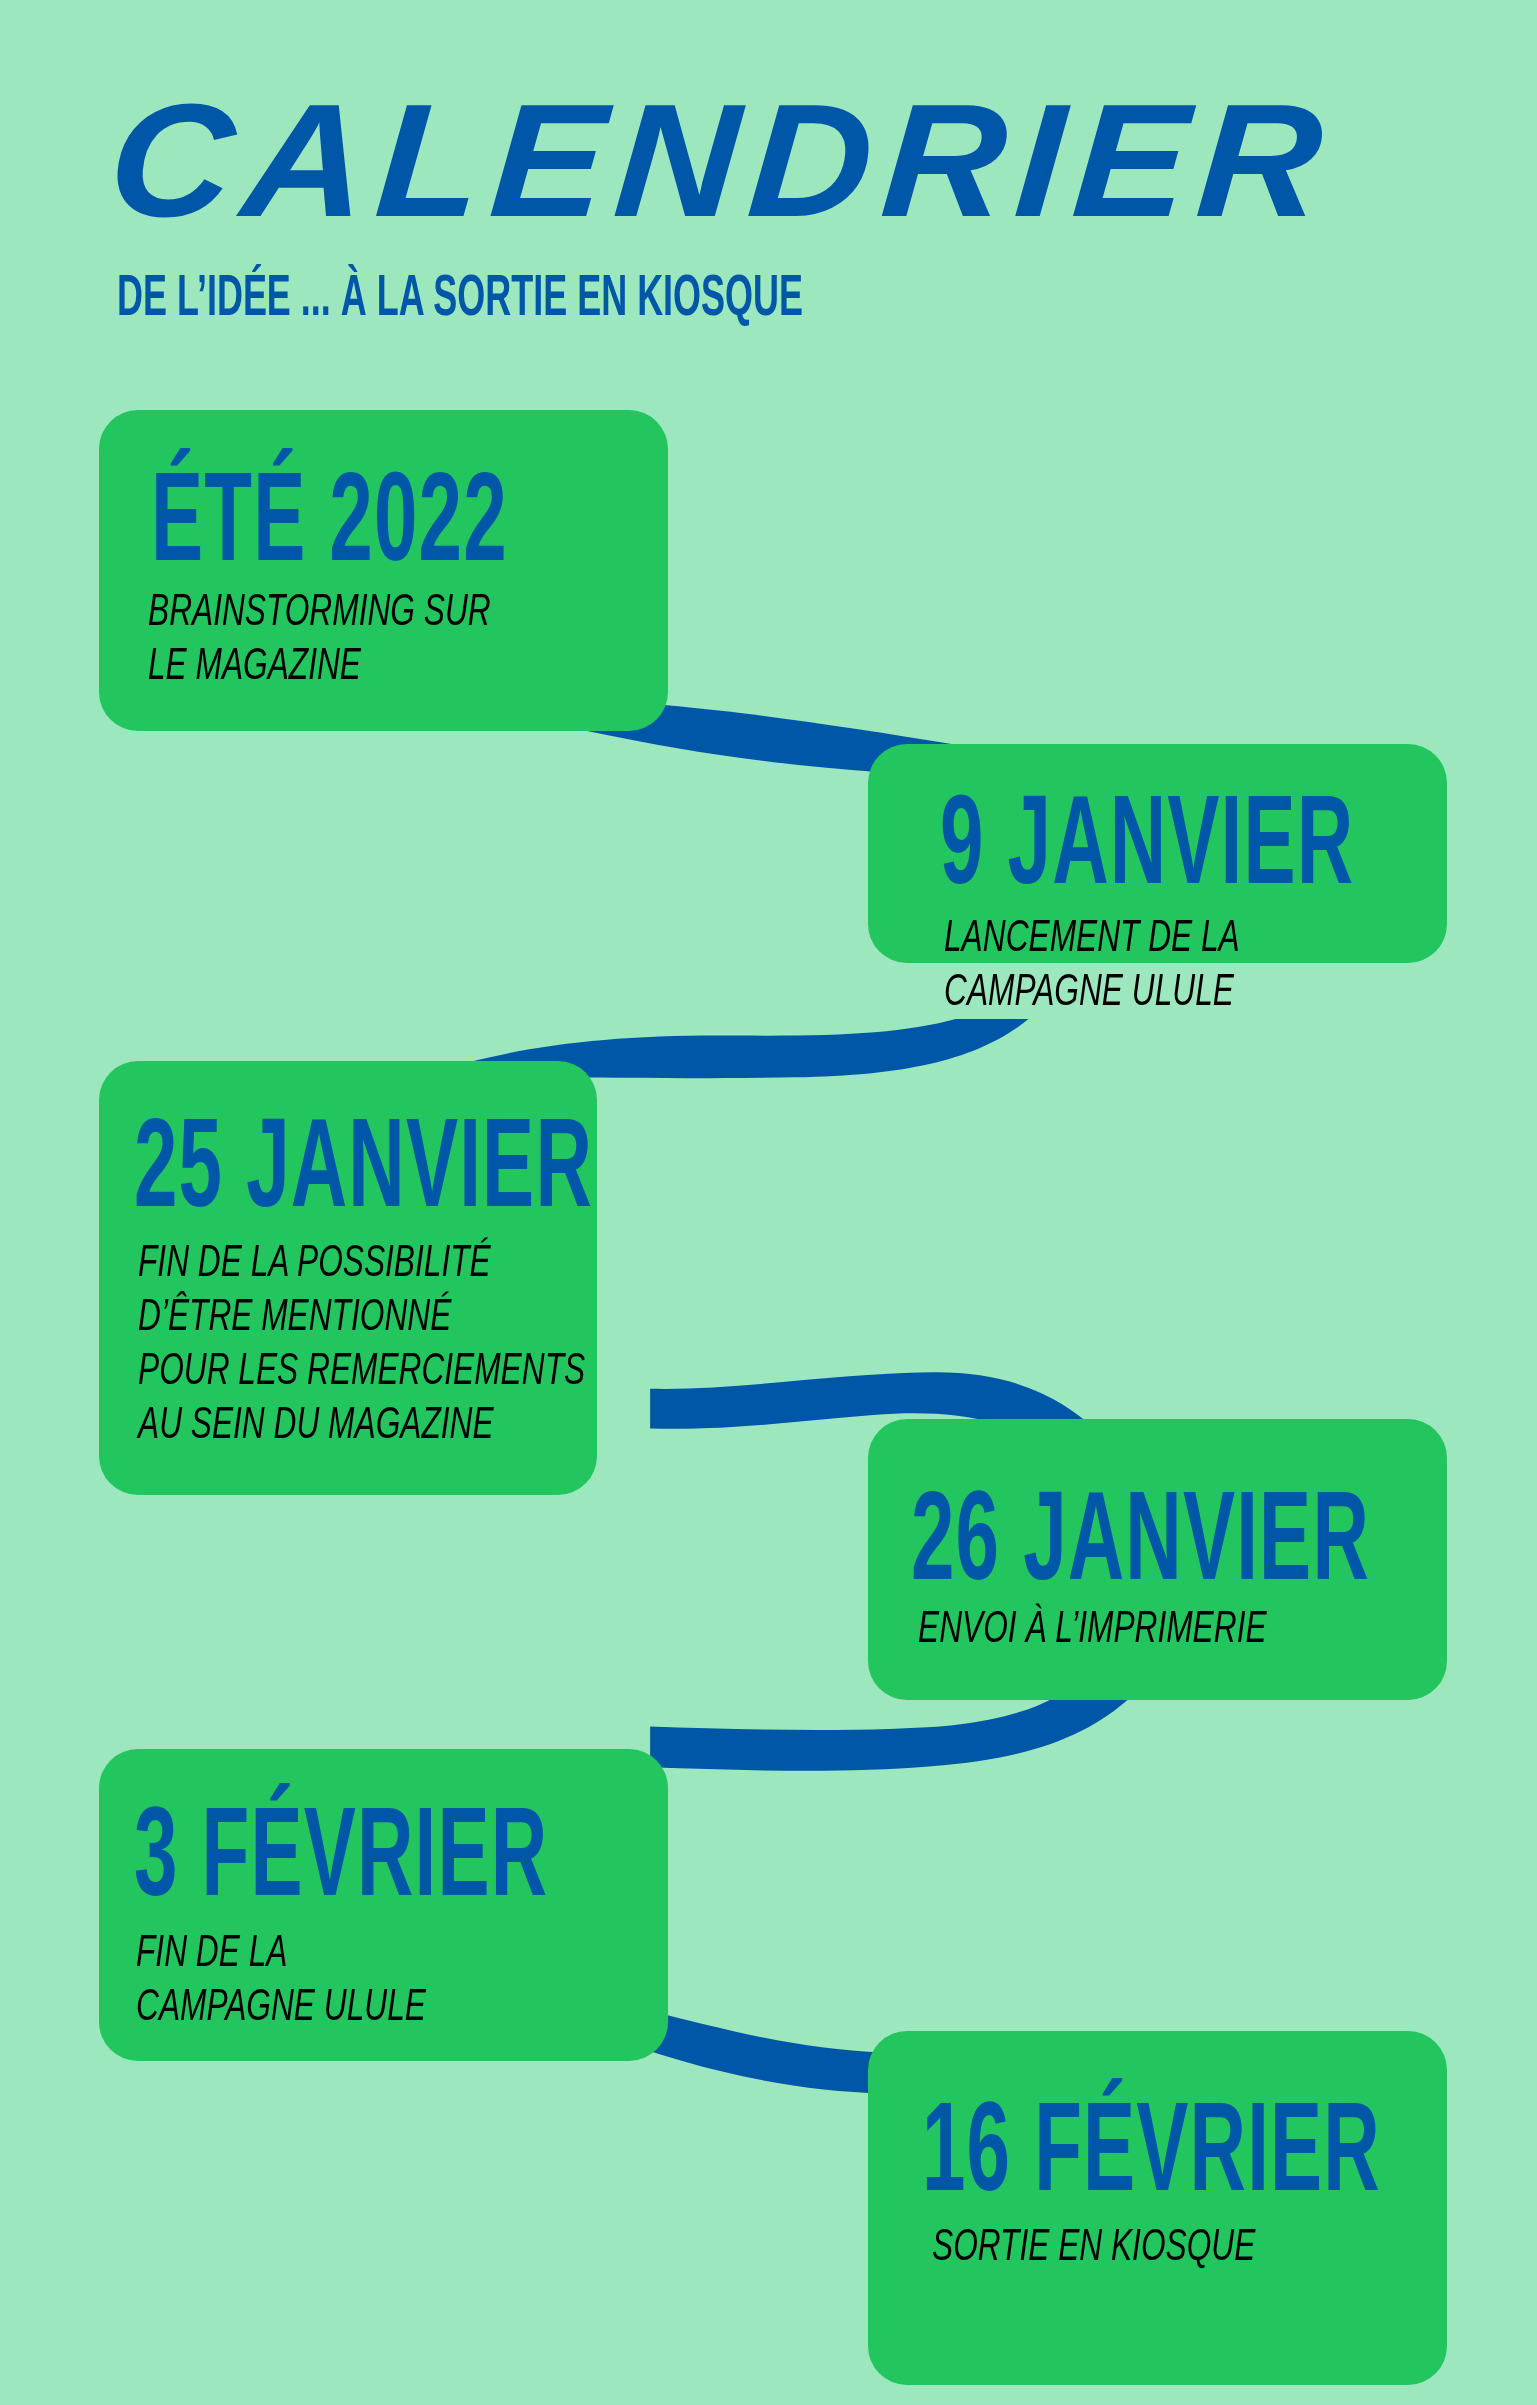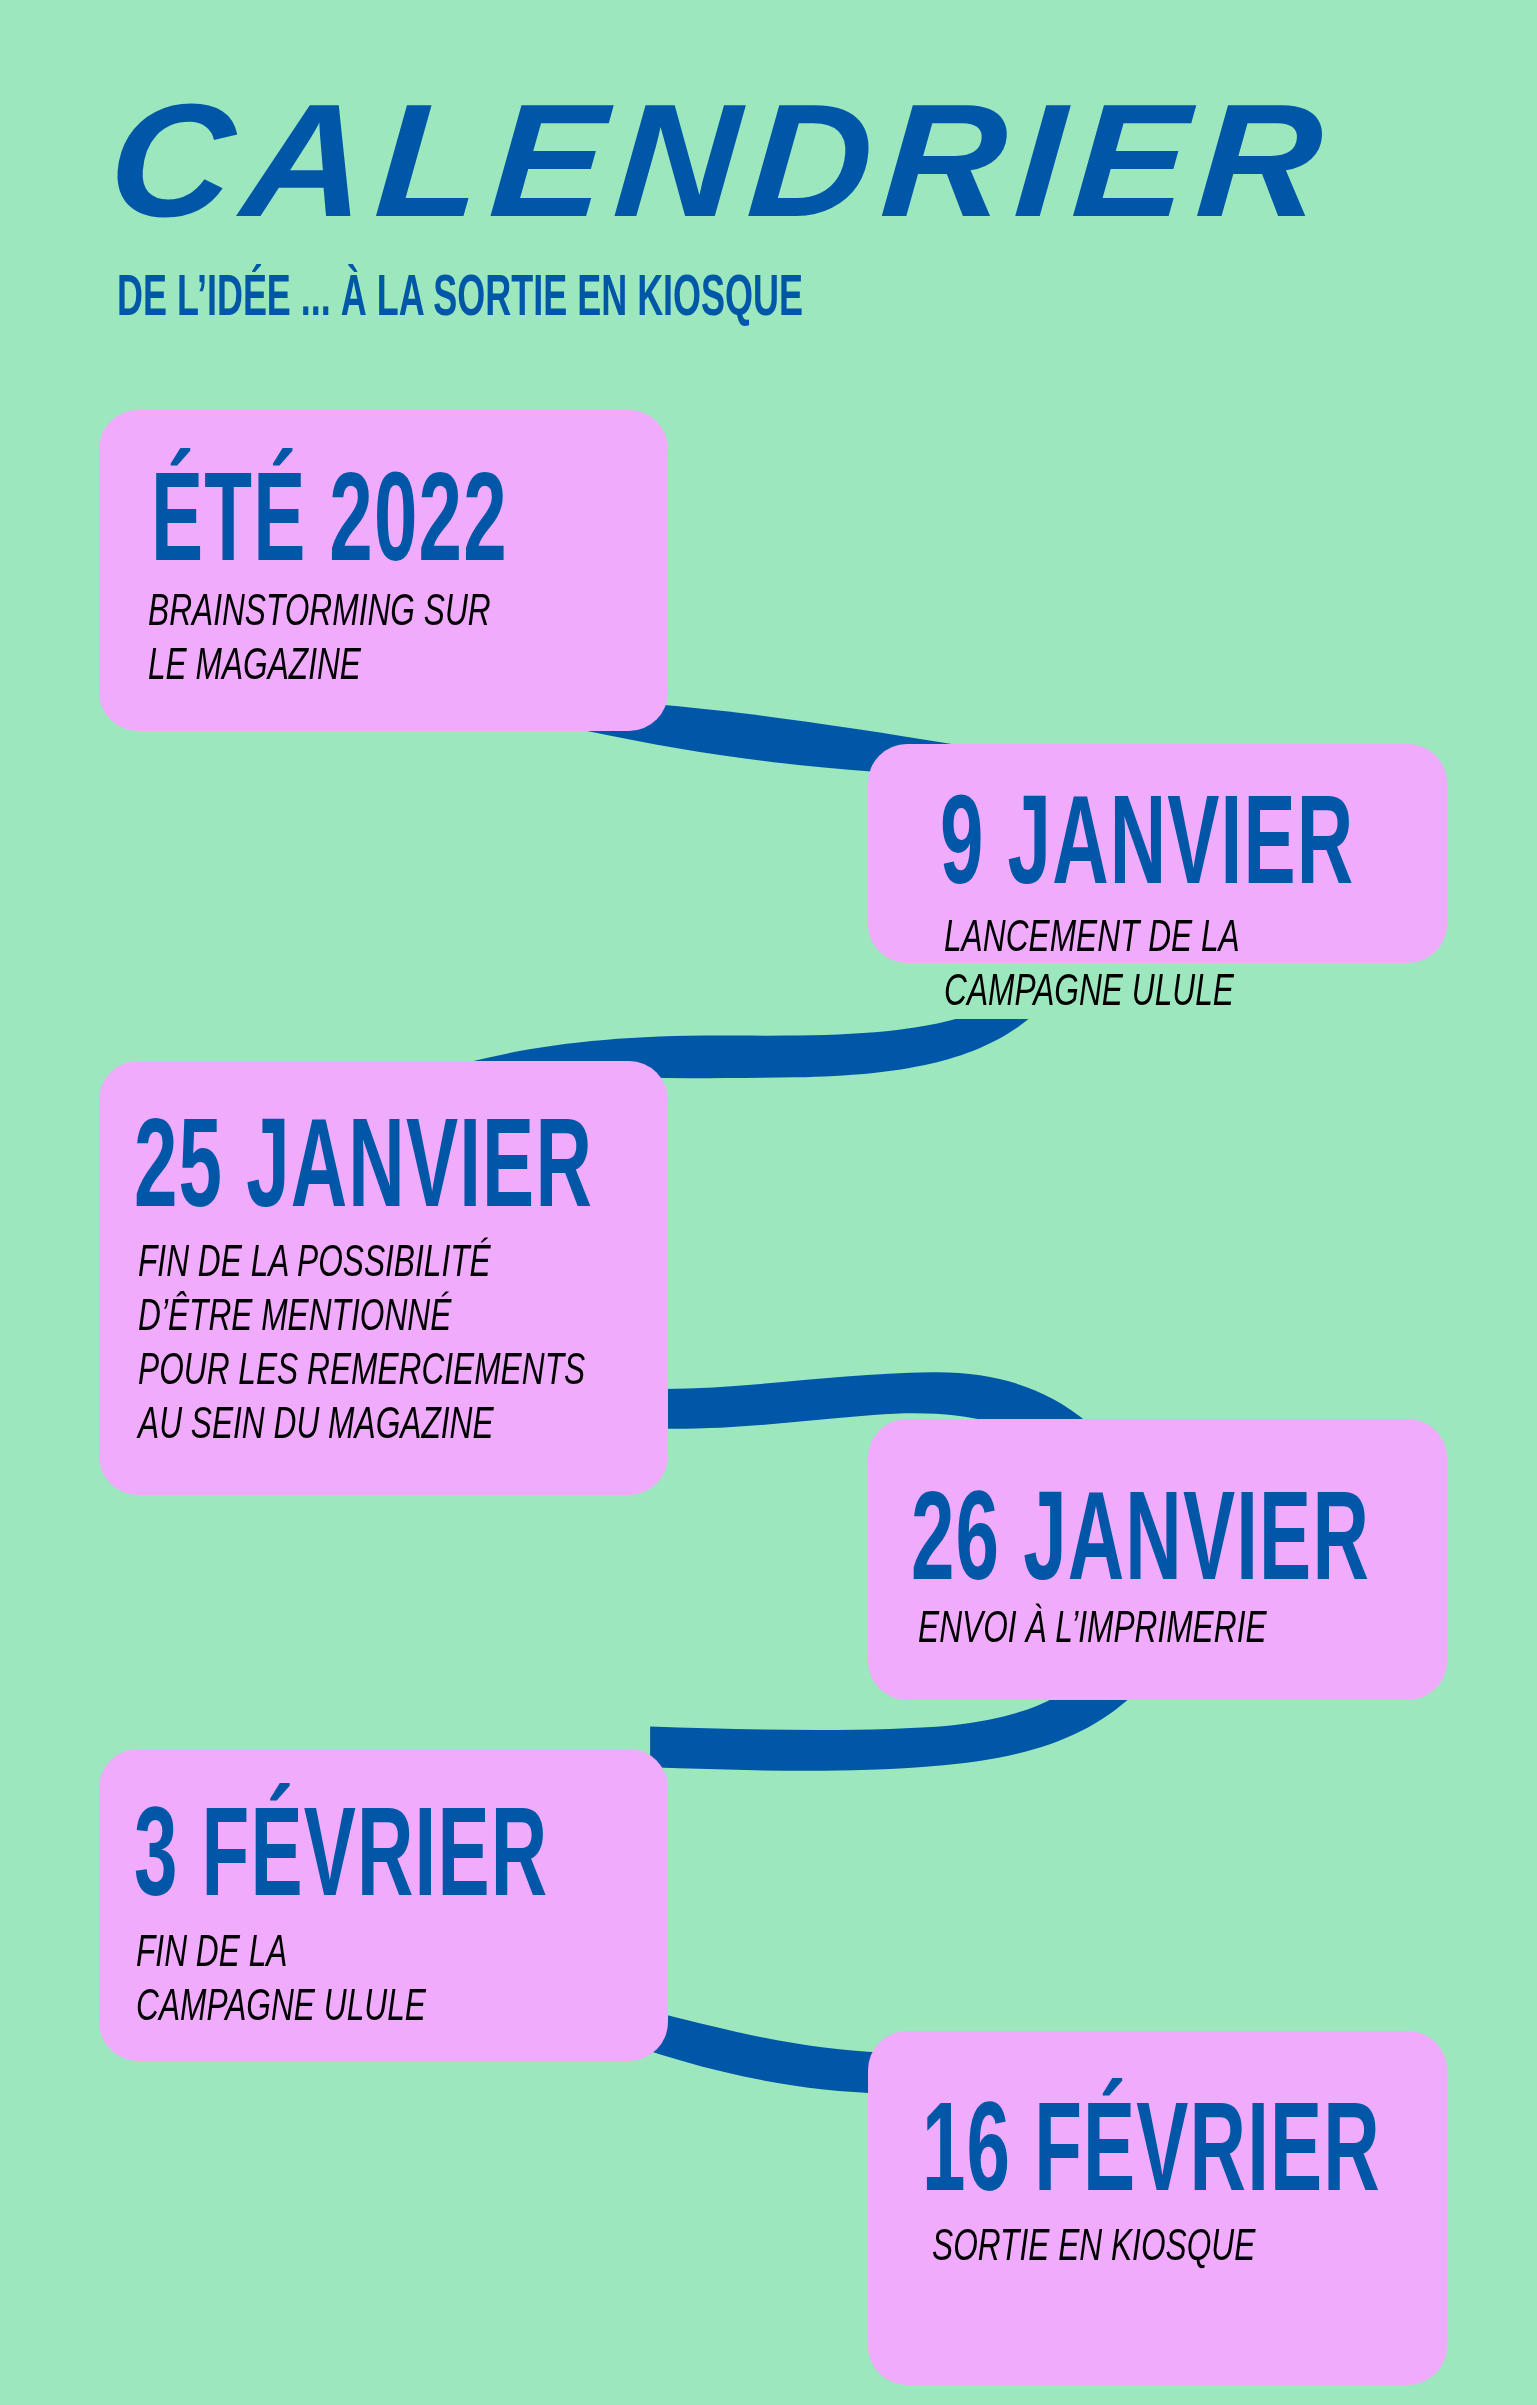--- a/index.html
+++ b/index.html
@@ -49,21 +49,21 @@
       font-size: 58px;
       line-height: 58px;
       color: #0057A8;
       white-space: nowrap;
       transform-origin: 0 0;
       transform: scaleX(0.62);
       z-index: 2;
     }
     .card {
       position: absolute;
-      background: #f0abfc;
+      background: #22c55e;
       border-radius: 39px;
       z-index: 3;
     }
     .card-date {
       position: absolute;
       margin: 0;
       font-family: "Liberation Sans", sans-serif;
       font-weight: 700;
       font-size: 126px;
       line-height: 126px;
@@ -118,21 +118,21 @@
 </div>
 
 <div class="card" style="left:868px; top:744px; width:579px; height:219px;">
   <div class="card-date" style="left:72px; top:33px;">9 JANVIER</div>
   <div class="card-desc" style="left:76px; top:165px;">
     <span>LANCEMENT DE LA</span>
     <span>CAMPAGNE ULULE</span>
   </div>
 </div>
 
-<div class="card" style="left:99px; top:1061px; width:569px; height:434px;">
+<div class="card" style="left:99px; top:1061px; width:498px; height:434px;">
   <div class="card-date" style="left:35px; top:39px;">25 JANVIER</div>
   <div class="card-desc" style="left:39px; top:173px;">
     <span>FIN DE LA POSSIBILITÉ</span>
     <span>D’ÊTRE MENTIONNÉ</span>
     <span>POUR LES REMERCIEMENTS</span>
     <span>AU SEIN DU MAGAZINE</span>
   </div>
 </div>
 
 <div class="card" style="left:868px; top:1419px; width:579px; height:281px;text-align:right;">

